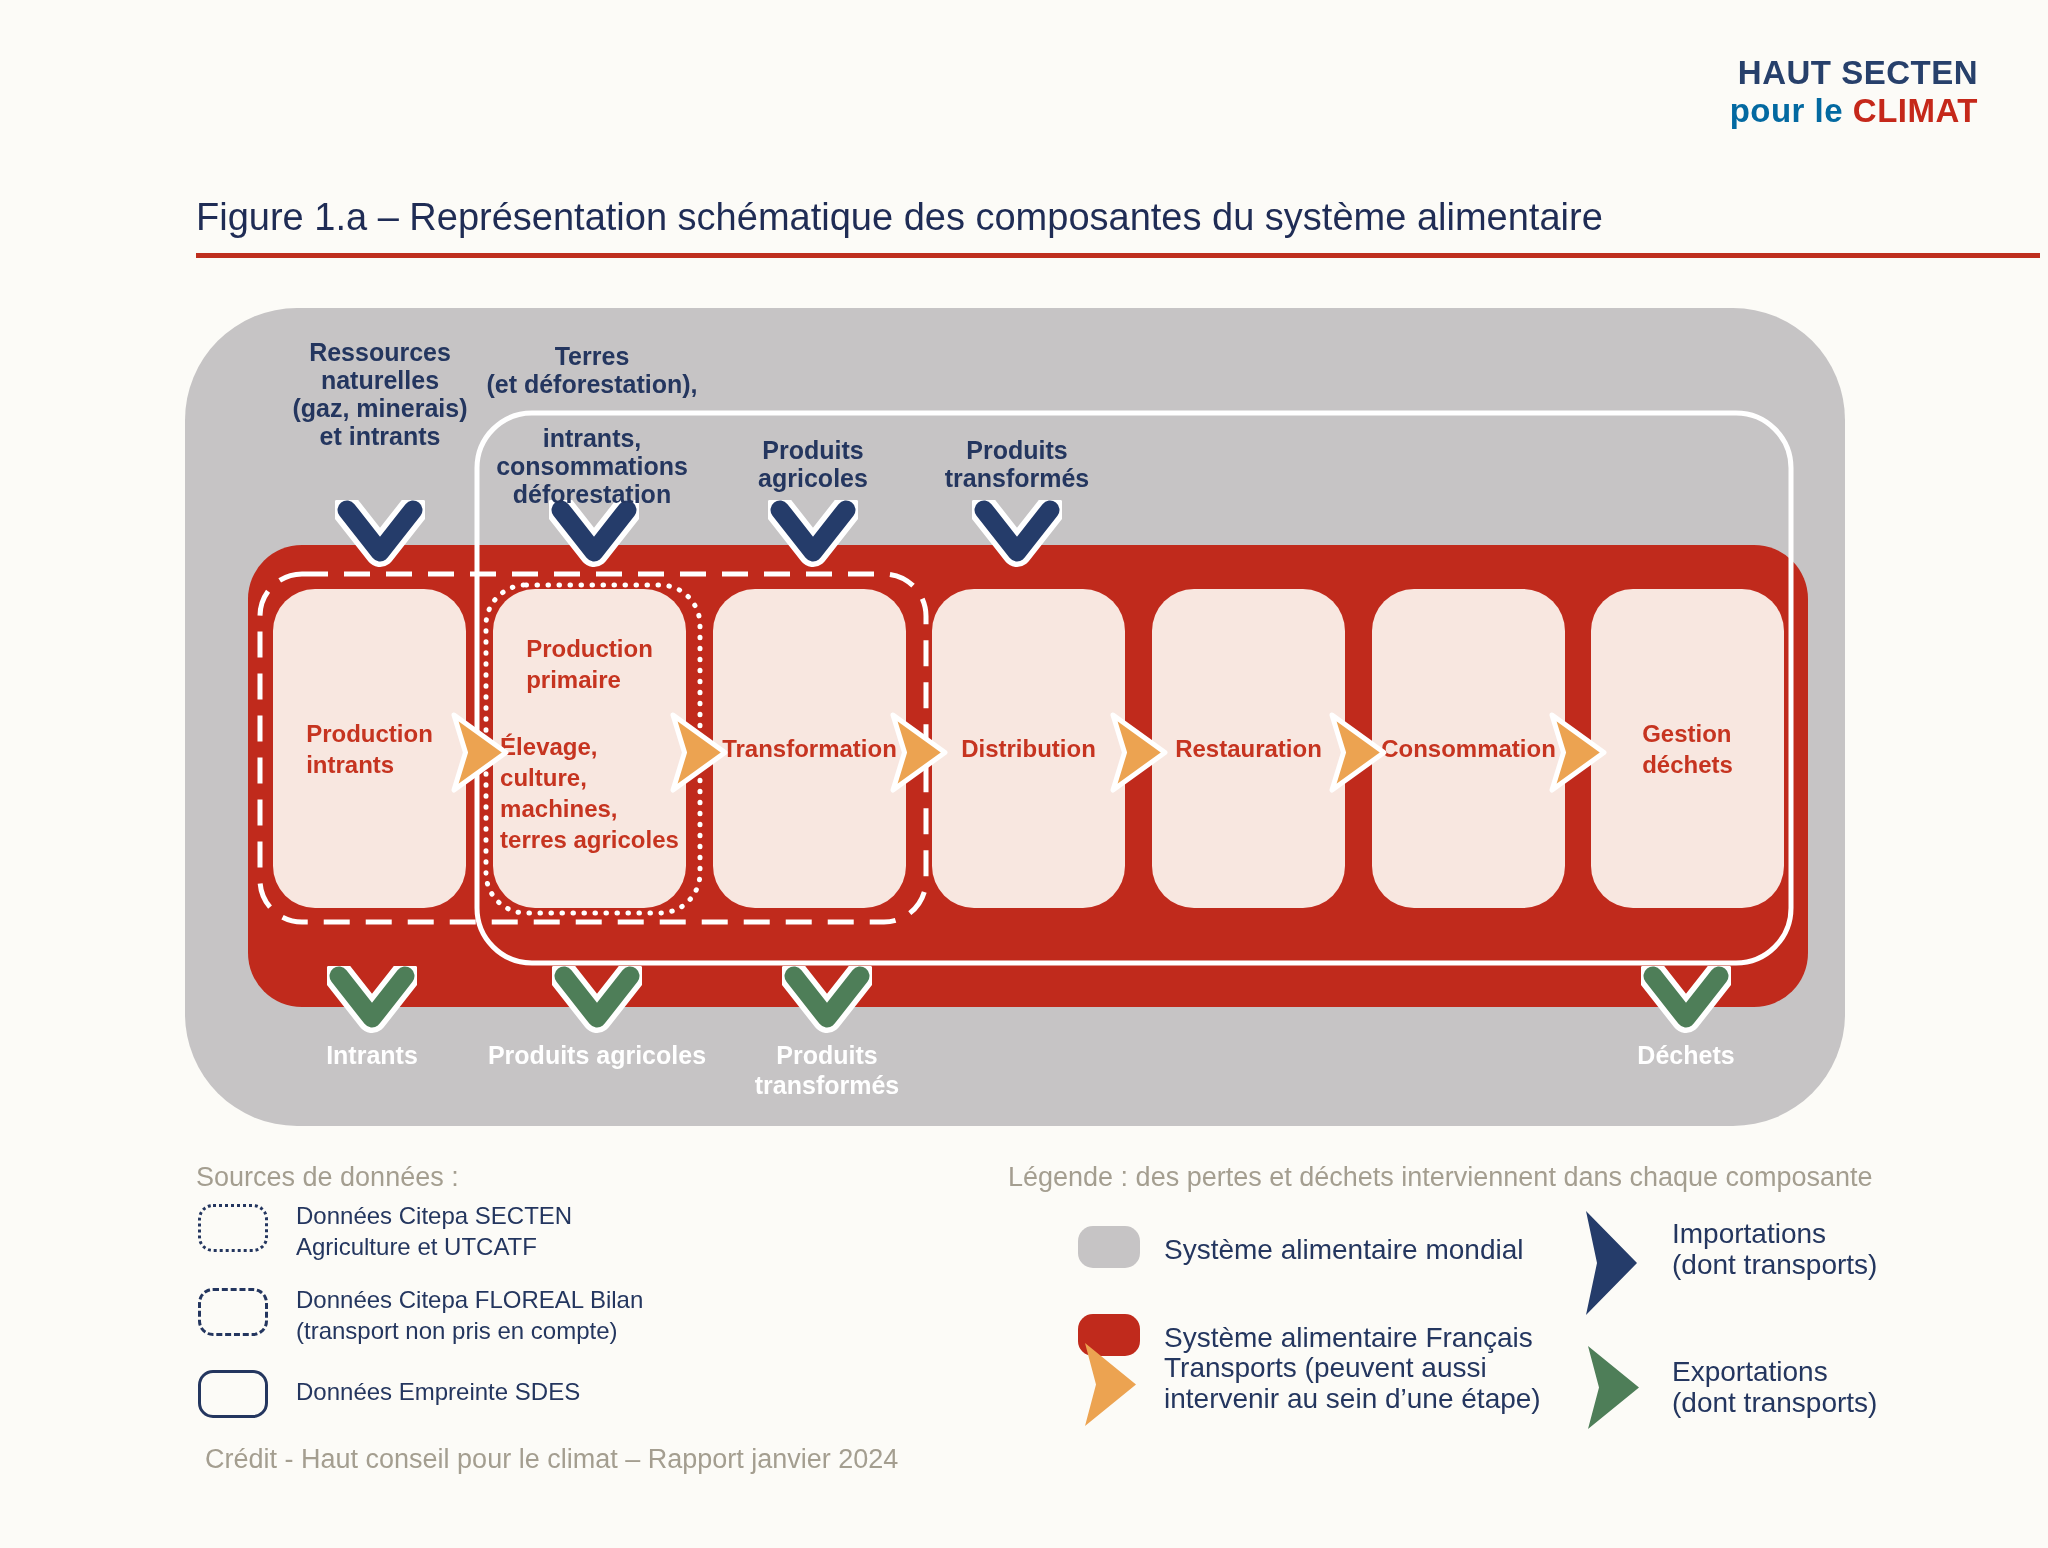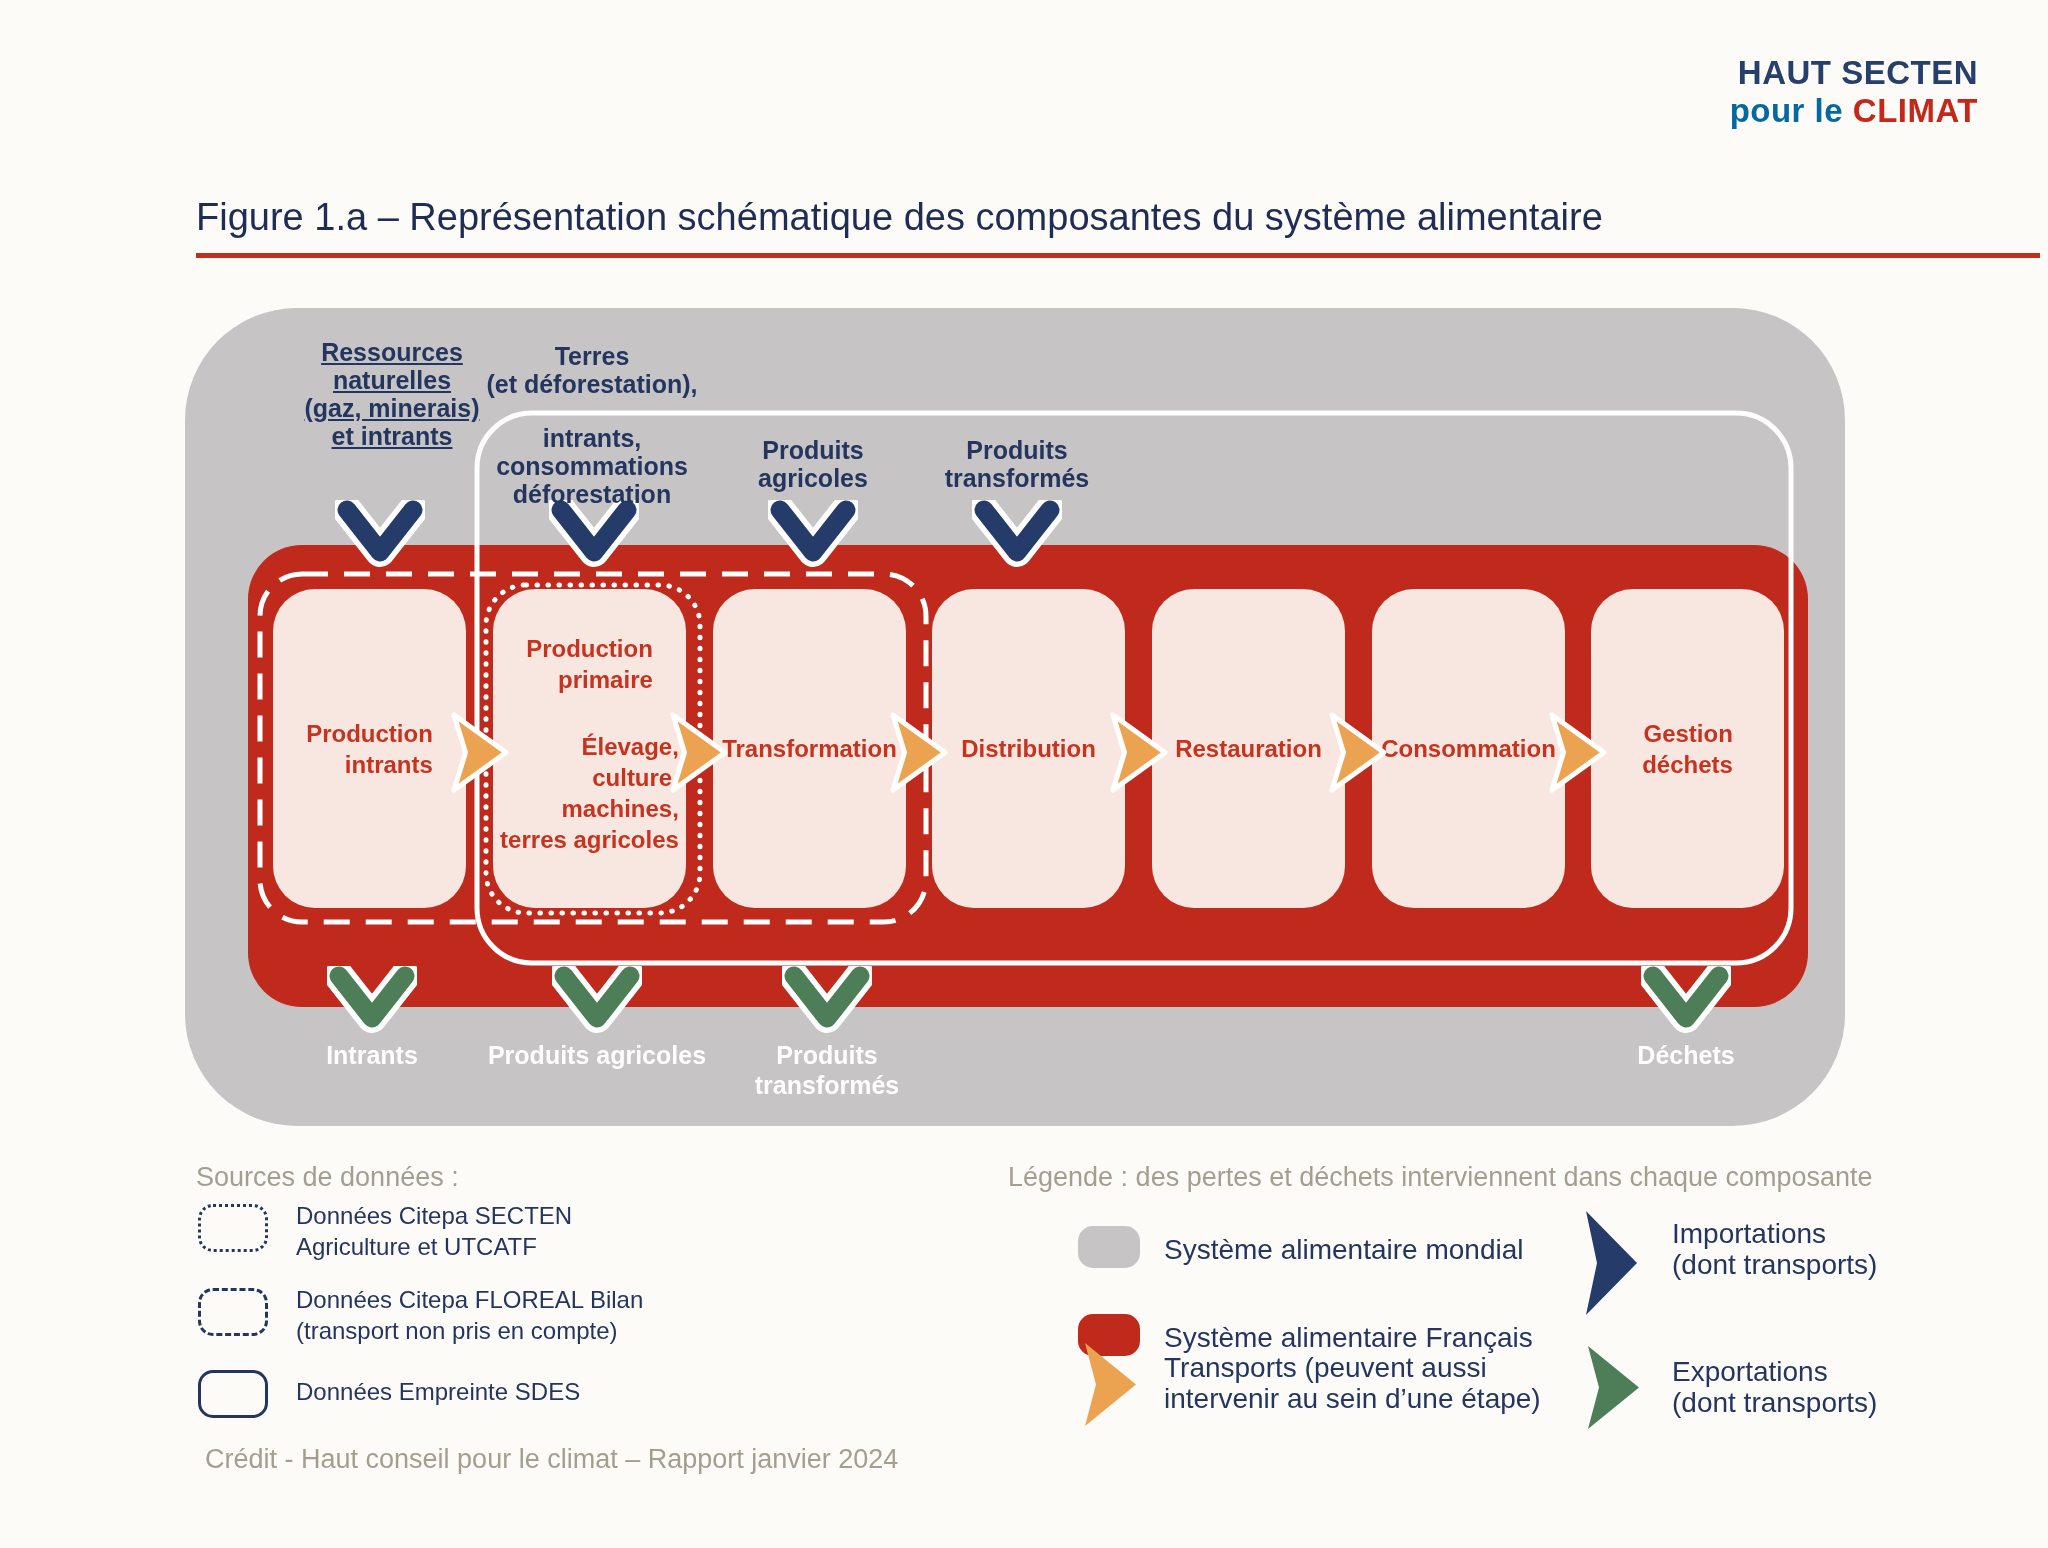--- a/index.html
+++ b/index.html
@@ -20,38 +20,38 @@
   .title-rule{left:196px;top:253px;width:1844px;height:5px;background:#bf2f1e;}
 
   
   .world{left:185px;top:308px;width:1660px;height:818px;background:#c6c4c5;border-radius:112px;}
   .french{left:248px;top:545px;width:1560px;height:462px;background:#c02a1c;border-radius:54px;}
   .overlay{left:0;top:0;width:2048px;height:1548px;pointer-events:none;}
 
   
   .stage{top:589px;width:193px;height:319px;background:#f8e7e0;border-radius:42px;
          display:flex;flex-direction:column;align-items:center;justify-content:center;
-         color:#c63420;font-weight:700;font-size:24px;line-height:31px;text-align:right;z-index:2;}
+         color:#c63420;font-weight:700;font-size:24px;line-height:31px;text-align:left;z-index:2;}
   .stage .stage-title{white-space:pre-line;}
   .stage .stage-sub{white-space:pre-line;margin-top:36px;}
   .stage .stage-sub:empty{display:none;margin:0;}
   .s1{left:273px;} .s2{left:493px;justify-content:flex-start;padding-top:44px;height:275px;}
   .s3{left:713px;} .s4{left:932px;} .s5{left:1152px;} .s6{left:1372px;} .s7{left:1591px;}
 
   
   .imp-arrow{top:500px;width:90px;height:68px;z-index:4;}
   .ia1{left:335px;} .ia2{left:549px;} .ia3{left:768px;} .ia4{left:972px;}
   .exp-arrow{top:966px;width:90px;height:68px;z-index:4;}
   .ea1{left:327px;} .ea2{left:552px;} .ea3{left:782px;} .ea4{left:1641px;}
   .tr-arrow{top:710px;width:62px;height:85px;z-index:4;}
   .t1{left:449px;} .t2{left:668px;} .t3{left:888px;} .t4{left:1108px;} .t5{left:1327px;} .t6{left:1547px;}
 
   
   .dlabel{width:320px;text-align:center;font-weight:700;color:#24365f;font-size:25px;line-height:28px;z-index:5;}
-  .impl1{left:232px;top:338px;text-decoration:underline;}
+  .impl1{left:220px;top:338px;}
   .impl2{left:432px;top:342px;}
   .impl3{left:432px;top:424px;}
   .impl4{left:653px;top:436px;}
   .impl5{left:857px;top:436px;}
   .wlabel{width:320px;text-align:center;font-weight:700;color:#ffffff;font-size:25px;line-height:30px;z-index:5;}
   .expl1{left:212px;top:1040px;}
   .expl2{left:437px;top:1040px;}
   .expl3{left:667px;top:1040px;}
   .expl4{left:1526px;top:1040px;}
 

